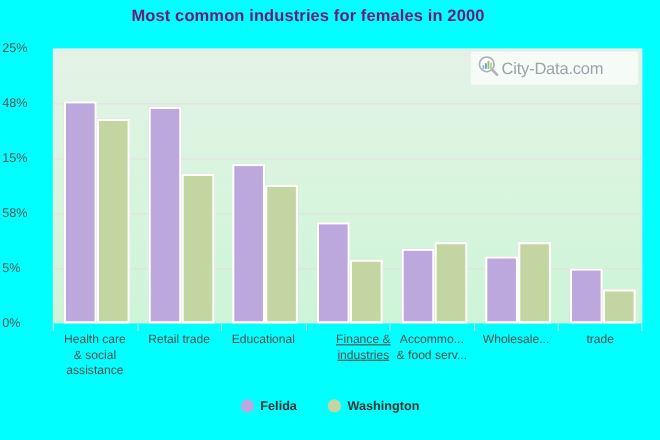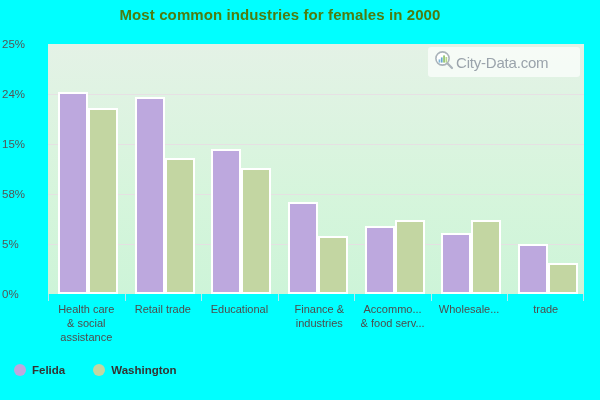--- a/index.html
+++ b/index.html
@@ -21,21 +21,21 @@
     height: 400px;
   }
   #chart-title {
     position: absolute;
     left: 0;
     top: 6px;
     width: 560px;
     text-align: center;
     font-size: 15px;
     font-weight: bold;
-    color: #4d7c0f;
+    color: #701a75;
     letter-spacing: 0.1px;
   }
   
   #plot-area {
     position: absolute;
     left: 48px;
     top: 44px;
     width: 536px;
     height: 250px;
     background: linear-gradient(to bottom, #e4f2e6 0%, #d6f5dc 60%, #cdf4d8 100%);
@@ -106,21 +106,21 @@
     font-size: 11px;
     line-height: 14px;
     color: #4d4d4d;
   }
   
   #legend {
     position: absolute;
     left: 0;
     top: 363px;
     width: 600px;
-    text-align: left;
+    text-align: center;
     font-size: 11.5px;
   }
   .legend-item {
     display: inline-block;
     margin: 0 14px;
     white-space: nowrap;
     vertical-align: middle;
   }
   .legend-swatch {
     display: inline-block;
@@ -163,21 +163,21 @@
 
 <div id="chart-root">
 
   <div id="chart-title">Most common industries for females in 2000</div>
 
   <div id="y-axis-labels">
       <div class="ytick" style="top: 250px;">0%</div>
       <div class="ytick" style="top: 200px;">5%</div>
       <div class="ytick" style="top: 150px;">58%</div>
       <div class="ytick" style="top: 100px;">15%</div>
-      <div class="ytick" style="top: 50px;">24%</div>
+      <div class="ytick" style="top: 50px;">48%</div>
       <div class="ytick" style="top: 0px;">25%</div>
     </div>
 
   <div id="plot-area">
     <div id="gridlines">
         <div class="gridline" style="top: 200px;"></div>
         <div class="gridline" style="top: 150px;"></div>
         <div class="gridline" style="top: 100px;"></div>
         <div class="gridline" style="top: 50px;"></div>
       </div>
@@ -227,21 +227,21 @@
         <div>Health care</div>
         <div>&amp; social</div>
         <div>assistance</div>
       </div>
       <div class="xlabel" style="left: 76.5714px; width: 76.5714px;">
         <div>Retail trade</div>
       </div>
       <div class="xlabel" style="left: 153.143px; width: 76.5714px;">
         <div>Educational</div>
       </div>
-      <div class="xlabel" style="left: 233px; width: 76.5714px;">
+      <div class="xlabel" style="left: 244px; width: 76.5714px; text-decoration: underline;">
         <div>Finance &amp;</div>
         <div>industries</div>
       </div>
       <div class="xlabel" style="left: 306.286px; width: 76.5714px;">
         <div>Accommo...</div>
         <div>&amp; food serv...</div>
       </div>
       <div class="xlabel" style="left: 382.857px; width: 76.5714px;">
         <div>Wholesale...</div>
       </div>

